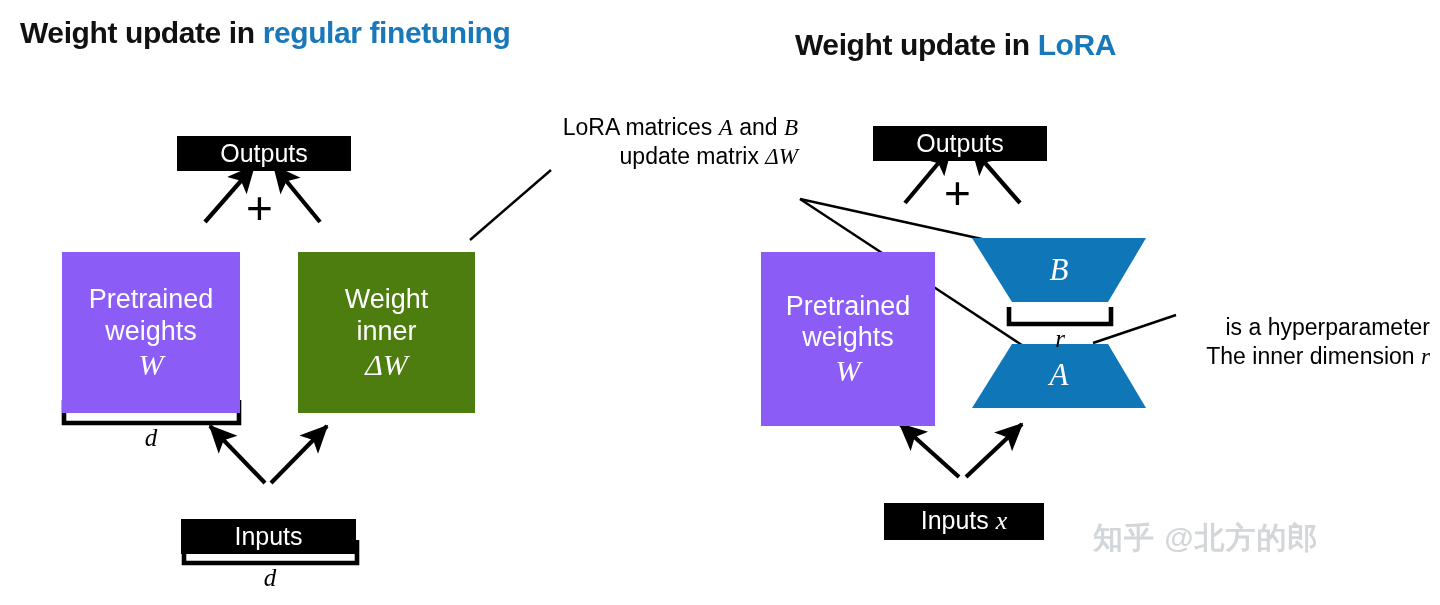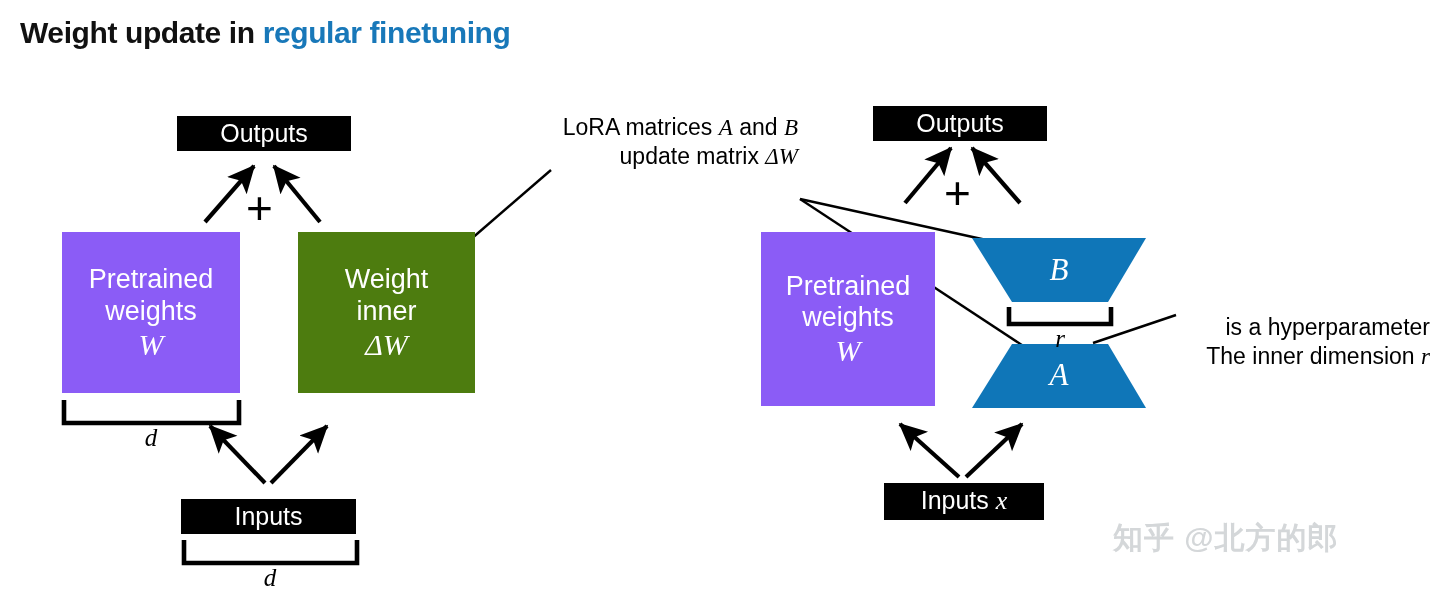--- a/index.html
+++ b/index.html
@@ -28,20 +28,21 @@
   .box{
     position:absolute;
     display:flex;
     flex-direction:column;
     align-items:center;
     justify-content:center;
     color:#ffffff;
     text-align:center;
     line-height:1.16;
     box-sizing:border-box;
+    margin-top:20px;
   }
   .box.black{background:#000000;font-size:25px;}
   .box.gray{background:#8b5cf6;font-size:27px;}
   .box.blue{background:#4d7c0f;font-size:27px;}
   .mathitalic{
     font-family:"Liberation Serif","DejaVu Serif",serif;
     font-style:italic;
     font-size:30px;
     line-height:1.1;
     display:block;
@@ -204,20 +205,23 @@
 
   <div class="annotation center-note" style="left:456px;top:113px;width:342px;">
     <div>
       <span>LoRA matrices </span><span class="inline-math">A</span><span> and </span><span class="inline-math">B</span>
     </div>
     <div>
       <span>update matrix </span><span class="inline-math">ΔW</span>
     </div>
   </div>
 
+  <div class="heading" style="left:795px;top:28px;">
+    <span>Weight update in </span><span class="accent">LoRA</span>
+  </div>
 
   <div class="box black" style="left:873px;top:106px;width:174px;height:35px;">
     <span>Outputs</span>
   </div>
 
   <div class="plus" style="left:944px;top:170px;">
     <span>+</span>
   </div>
 
   <div class="box gray" style="left:761px;top:232px;width:174px;height:174px;">
@@ -244,17 +248,17 @@
     </span>
   </div>
 
   <div class="annotation right-note" style="left:1180px;top:313px;width:250px;text-align:right;">
     <div>is a hyperparameter</div>
     <div>
       <span>The inner dimension </span><span class="inline-math">r</span>
     </div>
   </div>
 
-  <div class="watermark" style="left:1093px;top:518px;margin-left:20px;">
+  <div class="watermark" style="left:1093px;top:518px;">
     <span>知乎 @北方的郎</span>
   </div>
 
 </div>
 
 </body></html>

